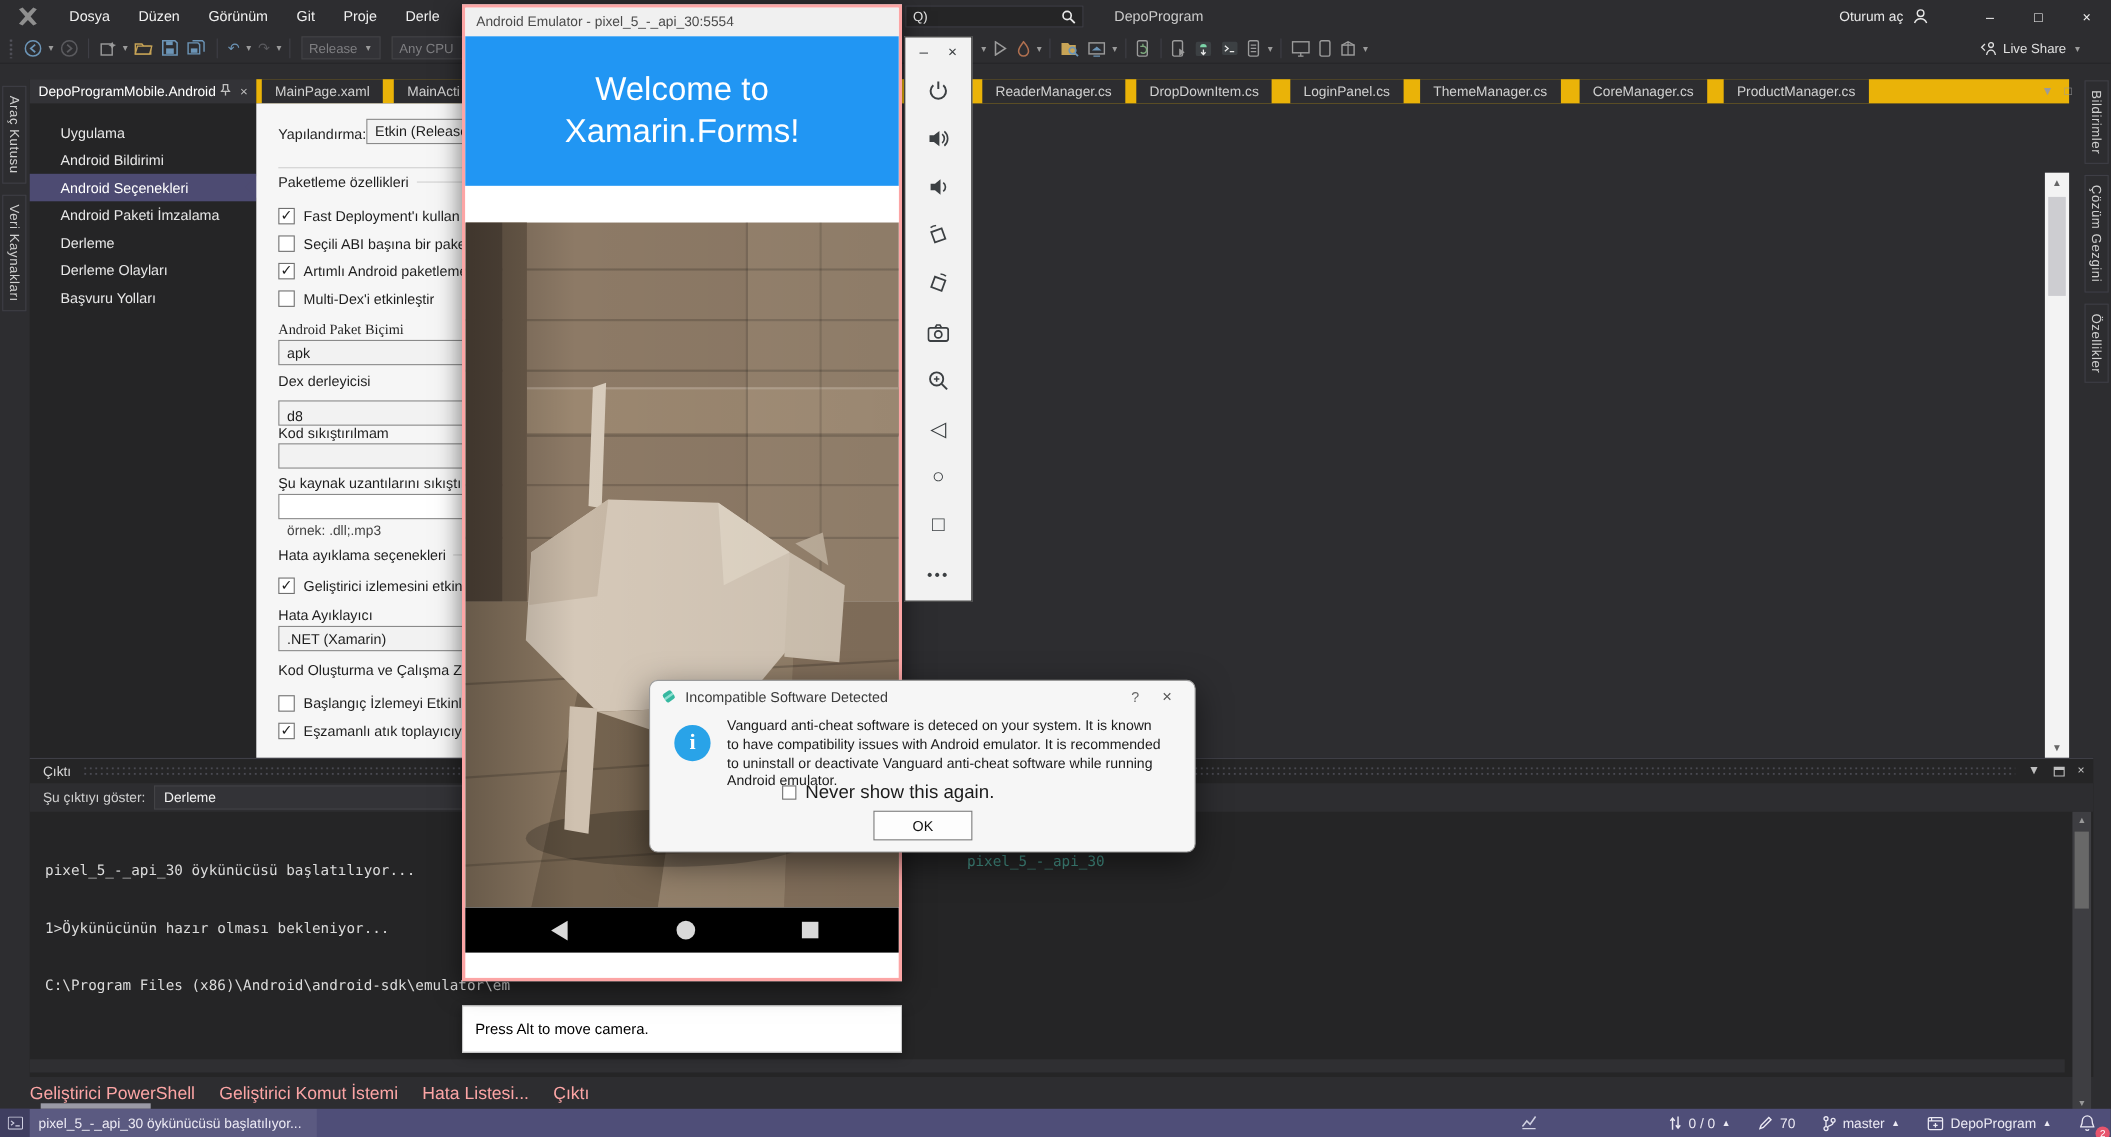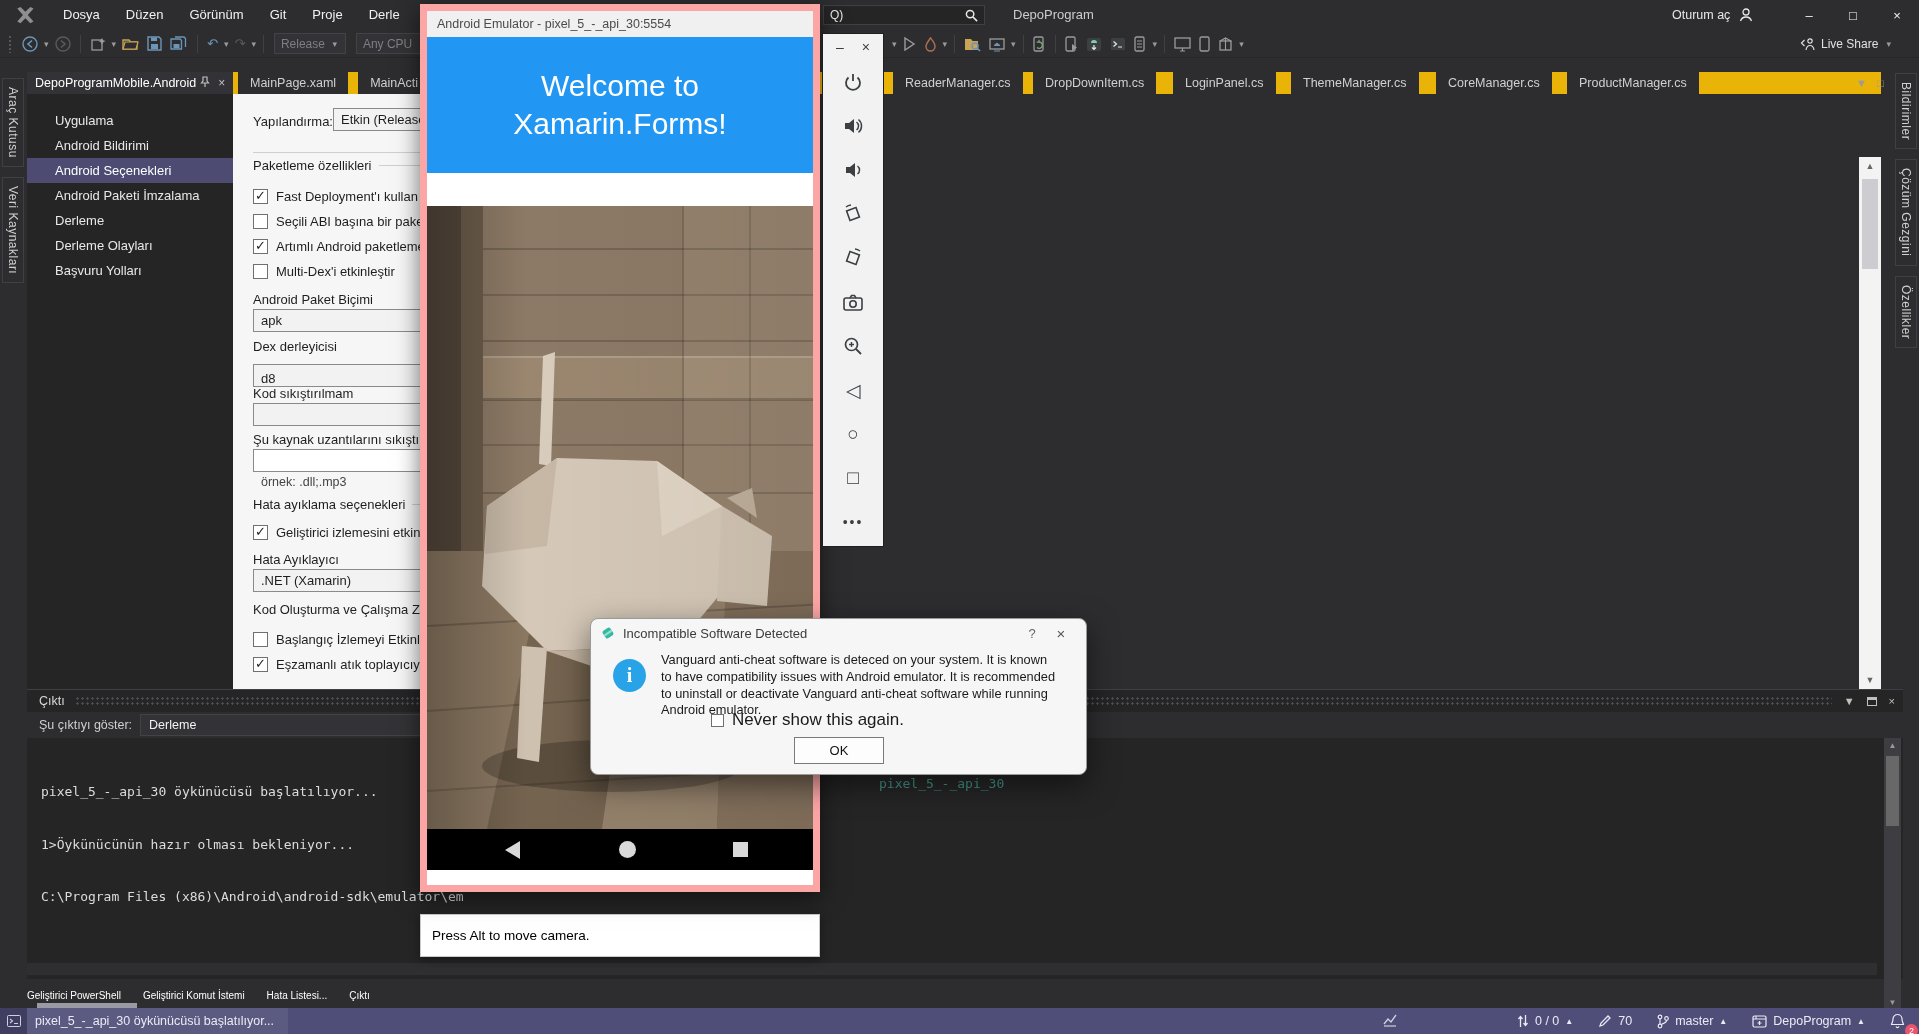--- a/index.html
+++ b/index.html
@@ -84,33 +84,33 @@
   .out-lines { padding:10px 0 0 14px; font-family:"DejaVu Sans Mono","Liberation Mono",monospace; font-size:13px; line-height:17.5px; color:#dcdcdc; white-space:pre; }
   .out-faint { position:absolute; left:852px; top:86px; font-family:"DejaVu Sans Mono","Liberation Mono",monospace; font-size:13px; color:#5eead4; opacity:.55; }
   .out-vscroll { position:absolute; right:2px; top:48px; width:17px; height:272px; background:#3e3e42; }
   .out-vscroll .a { height:15px; display:flex; align-items:center; justify-content:center; font-size:8px; color:#999; }
   .out-vscroll .a.b { position:absolute; bottom:0; width:100%; }
   .out-vscroll .t { position:absolute; top:18px; left:2px; width:13px; height:70px; background:#686868; }
   .out-hscroll { position:absolute; left:0; bottom:4px; width:1850px; height:12px; background:#2f2f32; }
 
   
   .btabs { position:absolute; left:27px; top:984px; height:22px; display:flex; gap:22px; align-items:center; }
-  .btab { font-size:10px; color:#ffffff; white-space:nowrap; }
+  .btab { font-size:16px; color:#fca5a5; white-space:nowrap; }
   .btab-thumb { position:absolute; left:37px; top:1003px; width:100px; height:5px; background:#9a9aa5; }
   .statusbar { position:absolute; left:0; top:1008px; width:1919px; height:26px; background:#4f4e78; display:flex; align-items:center; font-size:12.5px; color:#eceaf4; }
   .sb-iconbox { width:27px; height:26px; background:#3f3e60; display:flex; align-items:center; justify-content:center; }
   .sb-msg { padding:0 14px 0 8px; height:26px; line-height:26px; background:rgba(255,255,255,.07); }
   .sb-right { position:absolute; right:6px; top:0; height:26px; display:flex; align-items:center; gap:9px; }
   .sb-seg { display:flex; align-items:center; gap:6px; padding:0 8px; height:26px; }
   .sb-caret { font-size:8px; }
   .sb-badge { position:absolute; right:-5px; bottom:-3px; width:13px; height:13px; border-radius:50%; background:#e8556d; color:#fff; font-size:9px; display:flex; align-items:center; justify-content:center; }
   .sb-activity { position:absolute; left:1382px; top:4px; }
 
   
-  .emu { position:absolute; left:420px; top:4px; width:400px; height:888px; background:#ffffff; box-shadow:0 6px 22px rgba(0,0,0,.55); z-index:10; border:7px solid #fca5a5; }
+  .emu { position:absolute; left:420px; top:4px; width:400px; height:888px; background:#ffffff; box-shadow:0 6px 22px rgba(0,0,0,.55); z-index:10; border:3px solid #fca5a5; }
   .emu-title { height:26px; background:#f0f0f0; display:flex; align-items:center; padding-left:10px; font-size:12.5px; color:#4a4a4a; }
   .emu-status { height:27px; background:#1466cc; display:flex; align-items:center; padding:0 10px; color:#fff; }
   .emu-time { font-size:14px; font-weight:bold; margin-right:10px; }
   .emu-sticons { display:flex; gap:7px; align-items:center; }
   .emu-stright { margin-left:auto; display:flex; gap:5px; align-items:center; }
   .emu-welcome { height:136px; background:#2196f3; display:flex; align-items:center; justify-content:center; text-align:center; color:#fff; font-size:30px; line-height:38px; }
   .emu-white { height:33px; background:#ffffff; }
   .emu-photo { height:623px; position:relative; overflow:hidden; }
   .emu-photo svg { display:block; }
   .emu-nav { height:41px; background:#000; position:relative; }
@@ -399,21 +399,21 @@
     </div>
     <div class="s-check" style="top:145px;">
       <span class="cb on"></span>
       <span>Artımlı Android paketleme sis</span>
     </div>
     <div class="s-check" style="top:170px;">
       <span class="cb"></span>
       <span>Multi-Dex'i etkinleştir</span>
     </div>
 
-    <div class="s-label" style="top:198px;">Android Paket Biçimi</div>
+    <div class="s-label" style="top:198px;font-family:Liberation Serif, serif;">Android Paket Biçimi</div>
     <div class="s-combo" style="left:20px; top:215px; width:205px;">
       <span class="cv">apk</span>
     </div>
     <div class="s-label" style="top:245px;">Dex derleyicisi</div>
     <div class="s-combo" style="left:20px; top:270px; width:205px;align-items:flex-end;">
       <span class="cv">d8</span>
     </div>
     <div class="s-label" style="top:292px;">Kod sıkıştırılmam</div>
     <div class="s-combo" style="left:20px; top:309px; width:205px;">
       <span class="cv"></span>

